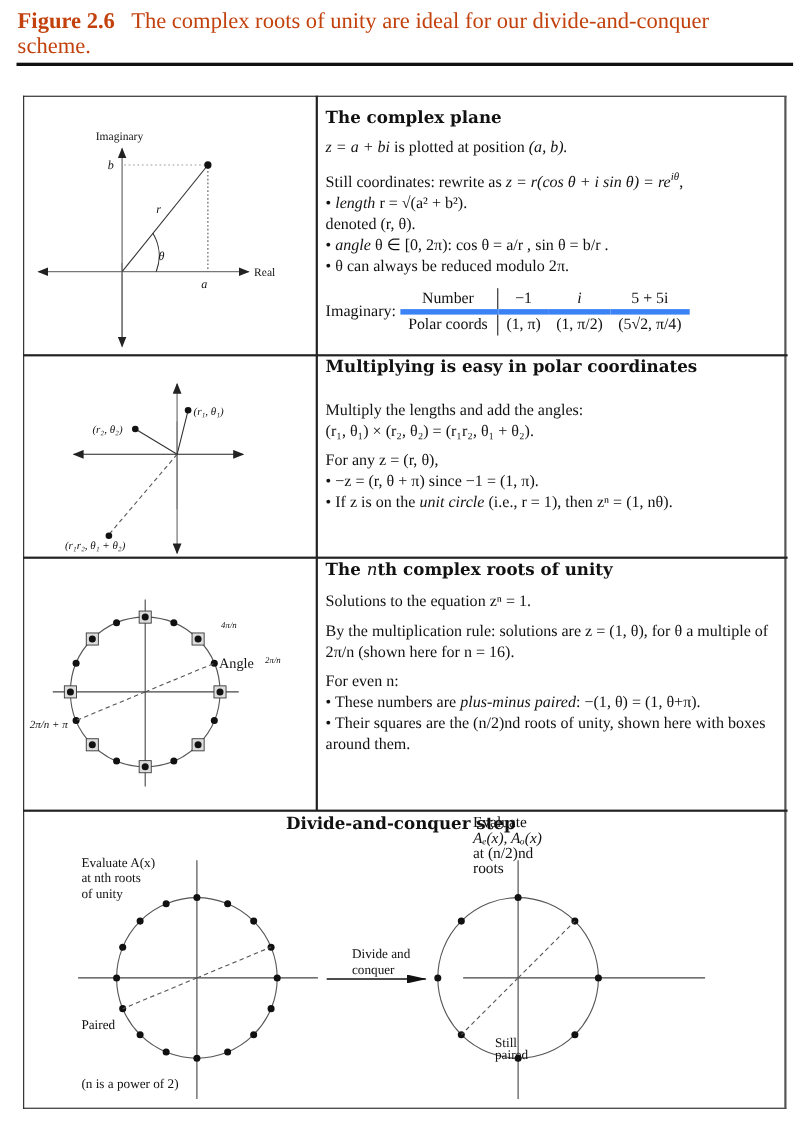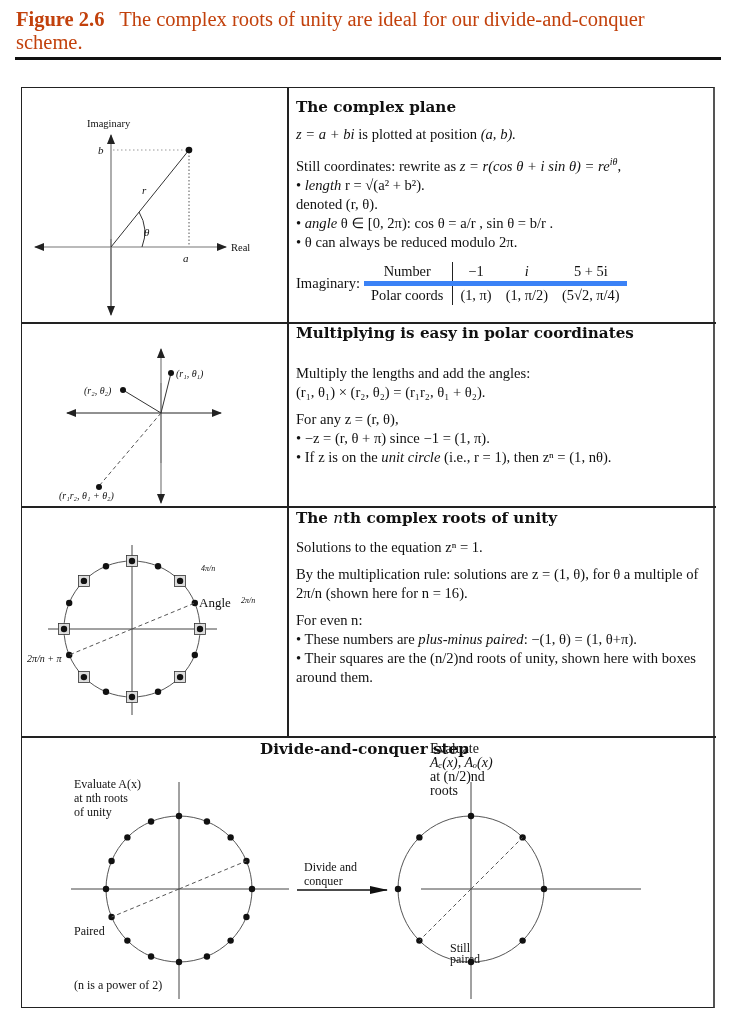--- a/index.html
+++ b/index.html
@@ -234,21 +234,21 @@
   <line x1="450" y1="152" x2="398.4" y2="203.6" stroke="#555" stroke-width="1" stroke-dasharray="4,3"></line>
 </svg>
 
 <div class="lbl" style="left:74px;top:777px;">
   <div>Evaluate A(x)</div>
   <div>at nth roots</div>
   <div>of unity</div>
 </div>
 <div class="lbl" style="left:74px;top:924px;">Paired</div>
 <div class="lbl" style="left:74px;top:978px;">(n is a power of 2)</div>
-<div class="lbl" style="left:304px;top:860px;">
+<div class="lbl" style="left:320px;top:860px;">
   <div>Divide and</div>
   <div>conquer</div>
 </div>
 <div class="lbl" style="left:430px;top:742px;font-size:14px;line-height:14px;">
   <div>Evaluate</div>
   <div class="it">Aₑ(x), Aₒ(x)</div>
   <div>at (n/2)nd</div>
   <div>roots</div>
 </div>
 <div class="lbl" style="left:450px;top:943px;line-height:11px;">

